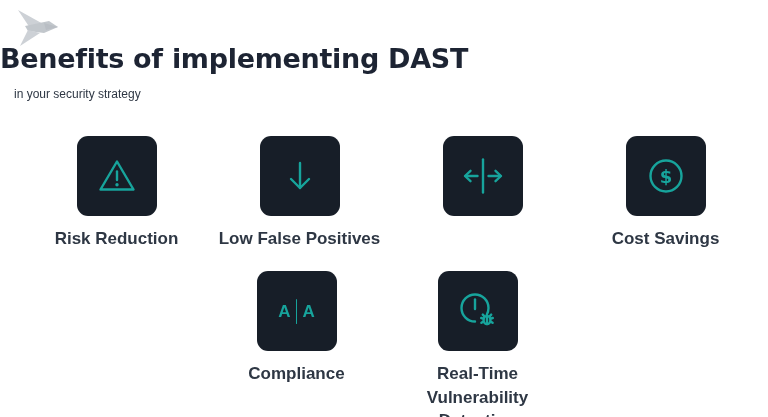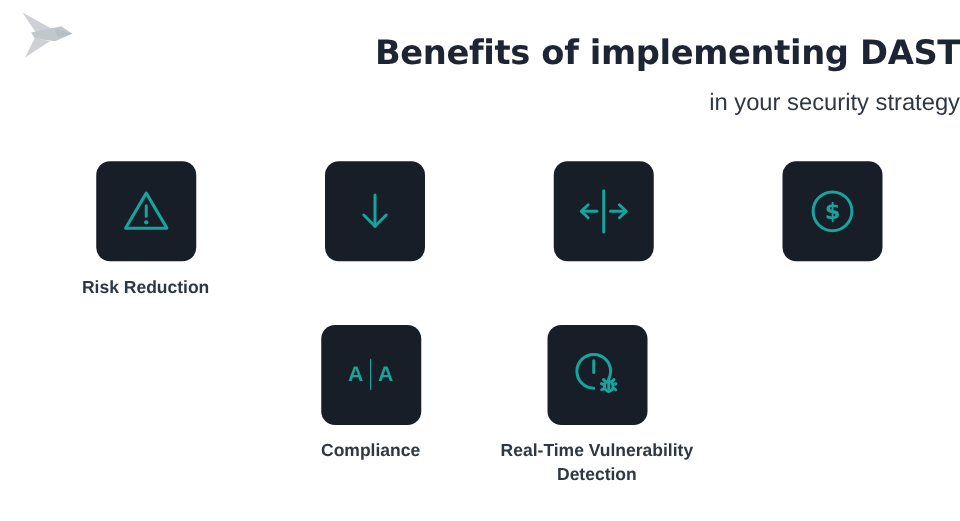--- a/index.html
+++ b/index.html
@@ -12,52 +12,53 @@
   }
   *{margin:0;padding:0;box-sizing:border-box;}
   html,body{width:768px;height:417px;}
   body{
     background:var(--background);
     font-family:"Liberation Sans",sans-serif;
     position:relative;
     overflow:hidden;
   }
   .logo{position:absolute;left:13px;top:8px;width:48px;height:40px;}
-  .header{padding-top:26px;text-align:right;}
+  .header{padding-top:42px;text-align:left;}
   .title{
     font-family:"DejaVu Sans",sans-serif;
     font-weight:800;
     font-size:27px;
     line-height:1.25;
     letter-spacing:-0.3px;
     color:var(--title-color);
   }
   .subtitle{
     margin-top:11px;
-    font-size:19px;
+    font-size:12px;
     line-height:1.25;
     color:var(--label-color);
+    margin-left:14px;
   }
   .row{display:flex;justify-content:center;}
   .row1{margin-top:34px;transform:translateX(7px);}
   .row2{margin-top:21px;transform:translateX(3px);}
   .benefit-cell{
     width:183px;
     display:flex;flex-direction:column;align-items:center;
   }
   .row2 .benefit-cell{width:181px;}
   .tile{
     width:80px;height:80px;
     background:var(--tile-background);
     border-radius:11px;
     display:flex;align-items:center;justify-content:center;
   }
   .benefit-label{
     margin-top:11px;
-    font-size:14px;
+    font-size:17px;
     font-weight:600;
     line-height:1.38;
     color:var(--label-color);
     text-align:center;
     white-space:pre-line;
   }
   .icon-stroke{stroke:var(--accent-teal);fill:none;stroke-width:2.4;stroke-linecap:round;stroke-linejoin:round;}
   .icon-fill{fill:var(--accent-teal);}
   .icon-halo{stroke:var(--tile-background);fill:none;stroke-width:7;}
   .aa-icon{display:flex;align-items:center;color:var(--accent-teal);
@@ -92,20 +93,21 @@
     <div class="benefit-label">Risk Reduction</div>
   </div>
 
   <div class="benefit-cell">
     <div class="tile">
       <svg width="34" height="34" viewBox="0 0 34 34">
         <line class="icon-stroke" x1="17" y1="4" x2="17" y2="29"></line>
         <polyline class="icon-stroke" points="8,20 17,29 26,20"></polyline>
       </svg>
     </div>
+    <div class="benefit-label">Low False Positives</div>
   </div>
 
   <div class="benefit-cell">
     <div class="tile">
       <svg width="44" height="40" viewBox="0 0 44 40">
         <line class="icon-stroke" x1="22" y1="3.5" x2="22" y2="36.5"></line>
         <line class="icon-stroke" x1="16.5" y1="20" x2="4.5" y2="20"></line>
         <polyline class="icon-stroke" points="9.5,14.8 4,20 9.5,25.2"></polyline>
         <line class="icon-stroke" x1="27.5" y1="20" x2="39.5" y2="20"></line>
         <polyline class="icon-stroke" points="34.5,14.8 40,20 34.5,25.2"></polyline>
@@ -113,20 +115,21 @@
     </div>
   </div>
 
   <div class="benefit-cell">
     <div class="tile">
       <svg width="38" height="38" viewBox="0 0 38 38">
         <circle class="icon-stroke" cx="19" cy="19" r="15.5"></circle>
         <text x="19" y="25.5" text-anchor="middle" font-family="DejaVu Sans, sans-serif" font-size="18" font-weight="bold" fill="#17a49c">$</text>
       </svg>
     </div>
+    <div class="benefit-label">Cost Savings</div>
   </div>
 
 </div>
 
 <div class="row row2">
 
 
   <div class="benefit-cell">
     <div class="tile">
       <div class="aa-icon">

